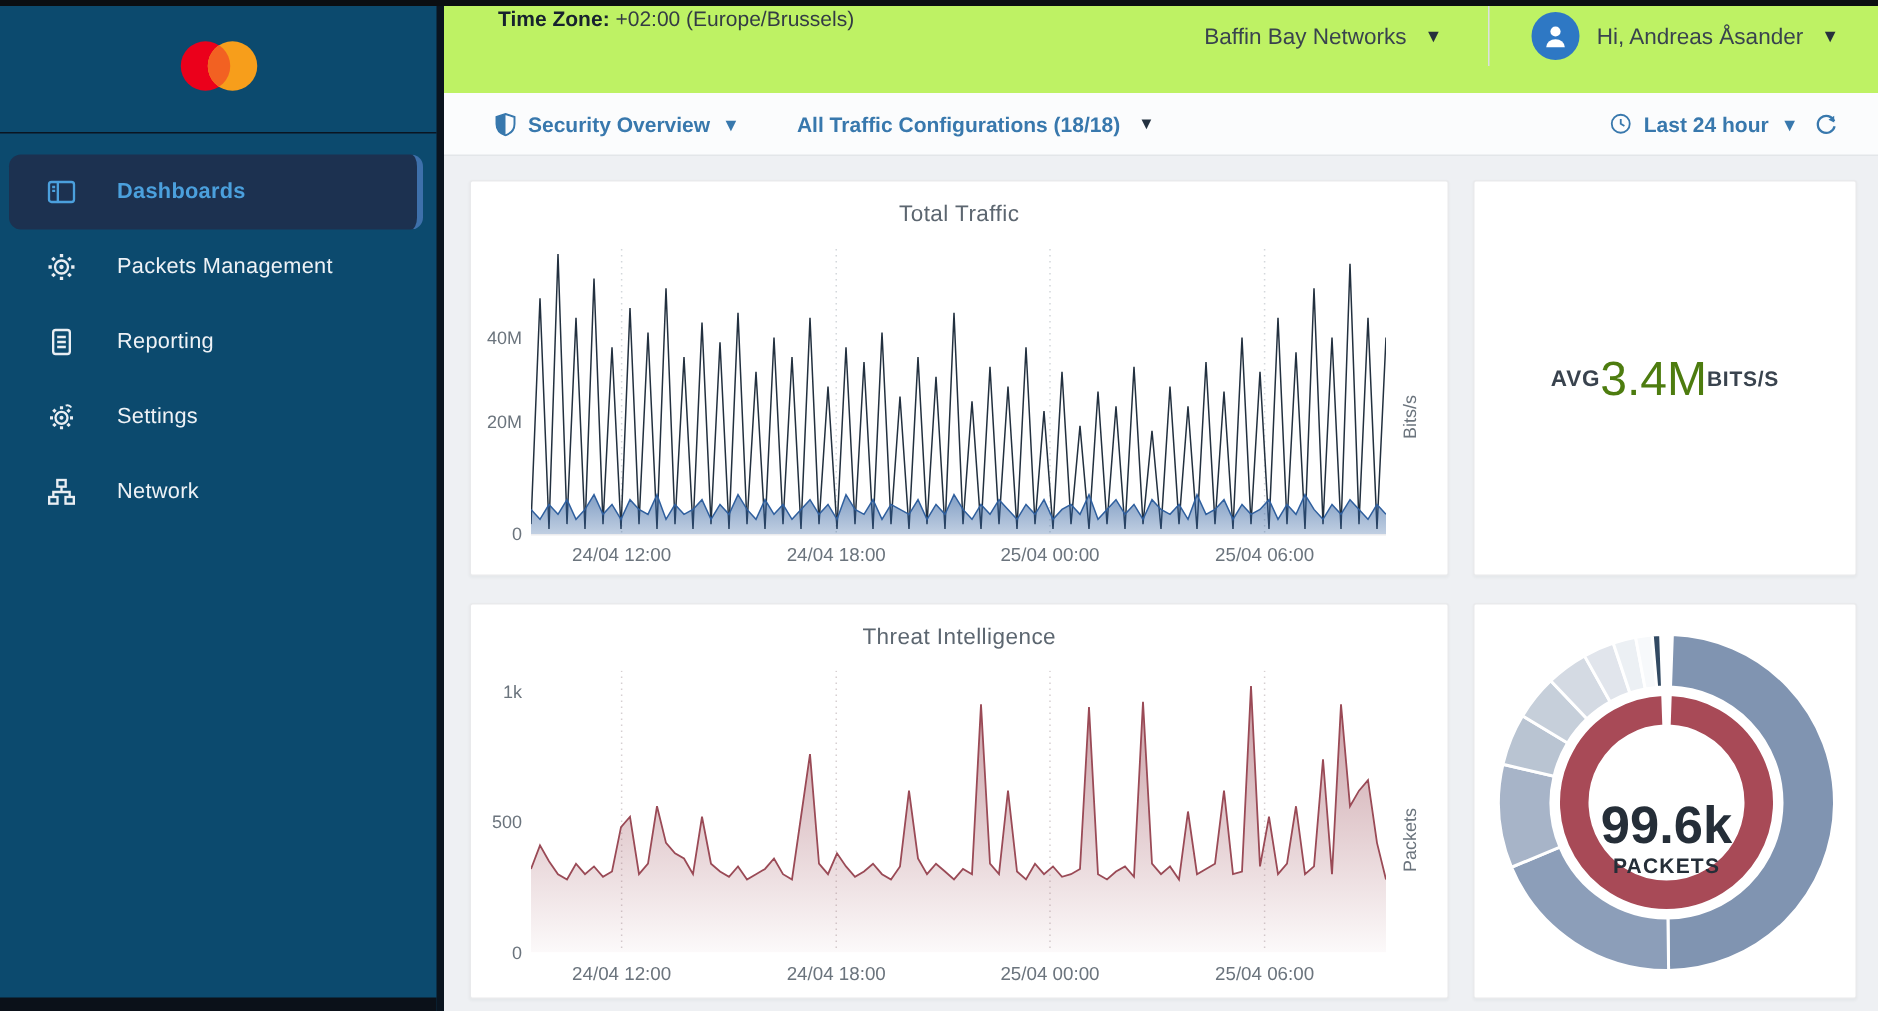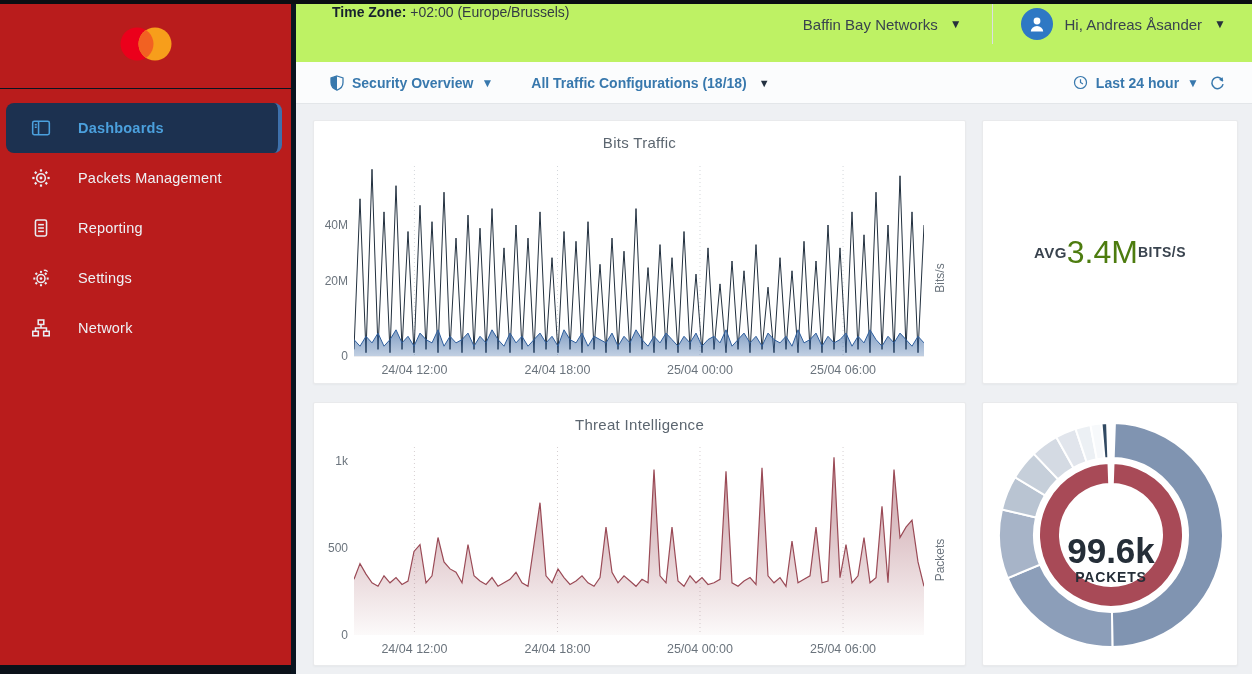--- a/index.html
+++ b/index.html
@@ -1,21 +1,21 @@
 <!DOCTYPE html>
 <html><head>
 <meta charset="utf-8">
 <style>
   html,body{margin:0;padding:0;}
   body{width:1252px;height:674px;overflow:hidden;position:relative;
        font-family:"Liberation Sans","DejaVu Sans",sans-serif;background:#eef0f3;}
   .topstrip{position:absolute;left:0;top:0;width:1252px;height:4px;background:#0b0e12;z-index:30;}
 
   
-  .sidebar{position:absolute;left:0;top:0;width:296px;height:674px;background:#b91c1c;z-index:10;
+  .sidebar{position:absolute;left:0;top:0;width:296px;height:674px;background:#0c4a6e;z-index:10;
            border-right:5px solid #0a141f;box-sizing:border-box;}
   .sidebar .bottomstrip{position:absolute;left:0;bottom:0;width:100%;height:9px;background:#0b1119;}
   .logo-wrap{height:88px;display:flex;align-items:center;justify-content:center;
              border-bottom:1px solid #0a1522;}
   .nav{padding-top:14px;}
   .nav-item{position:relative;height:50px;display:flex;align-items:center;gap:26px;
             padding-left:30px;cursor:pointer;color:#eef2f6;font-size:14.5px;letter-spacing:.2px;}
   .nav-item .ic{width:22px;height:22px;flex:0 0 22px;display:flex;align-items:center;justify-content:center;}
   .nav-item.active{background:#1c3150;margin:0 9px 0 6px;border-radius:8px;
                    border-right:4px solid #3e70ab;color:#4ba0dd;font-weight:bold;
@@ -217,21 +217,21 @@
         <path d="M14.6 7.2 A6 6 0 1 0 14.9 10.8" fill="none" stroke="#3878ad" stroke-width="1.6"></path>
         <polygon points="14.6,3.4 14.6,8.2 10.6,6.2" fill="#3878ad"></polygon>
       </svg>
     </div>
   </div>
 </div>
 
 <div class="main">
 
   <div class="card card1">
-    <div class="card-title">Bits Traffic</div>
+    <div class="card-title">Total Traffic</div>
     <div class="ylab" id="ylab0">
         <span style="left: 0px; top: 228px;">0</span>
         <span style="left: 0px; top: 153px;">20M</span>
         <span style="left: 0px; top: 96.9655px;">40M</span>
       </div>
     <div class="plot traffic" id="plot0"><svg width="570" height="190">
           <defs>
             <linearGradient id="g0_1" x1="0" y1="0" x2="0" y2="1">
               <stop offset="0%" stop-color="#2f5f9e" stop-opacity="0.6"></stop>
               <stop offset="100%" stop-color="#2f5f9e" stop-opacity="0.3"></stop>

